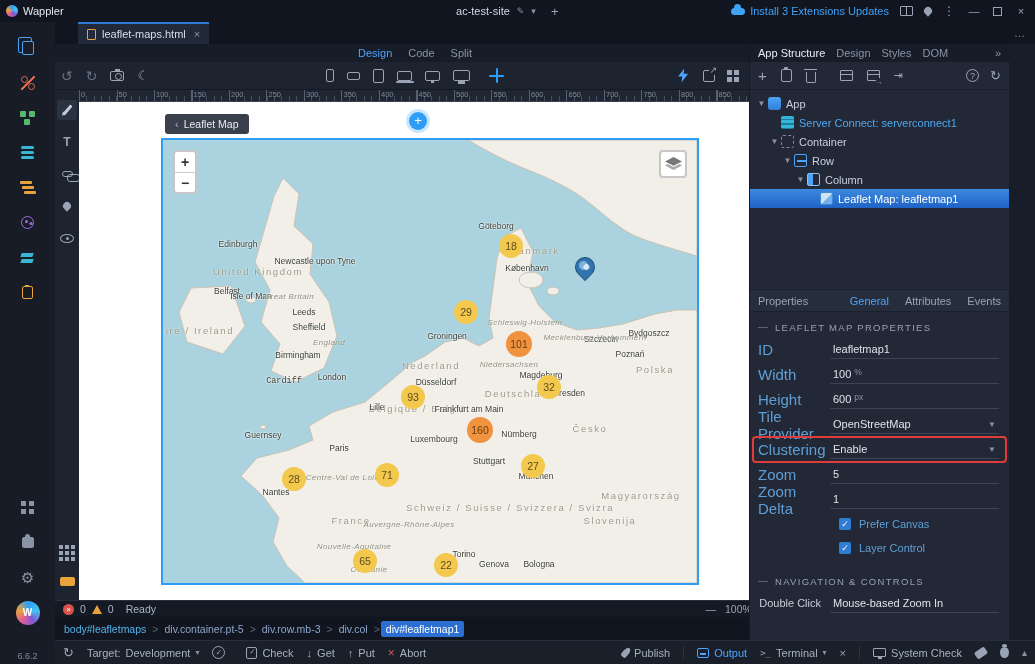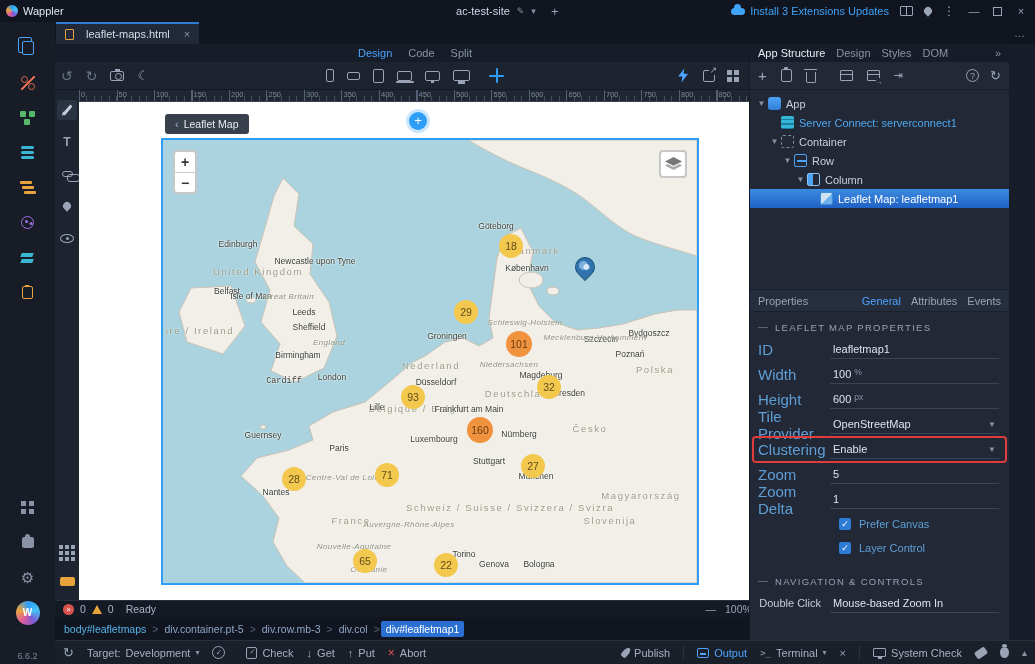--- a/index.html
+++ b/index.html
@@ -46,21 +46,21 @@
   .i-apps{width:5px;height:5px;background:#8a93a5;box-shadow:8px 0 #8a93a5,0 8px #8a93a5,8px 8px #8a93a5;transform:translate(-4px,-4px)}
   .i-ext{width:12px;height:11px;background:#8a93a5;border-radius:2px;position:relative}
   .i-ext::before{content:"";position:absolute;top:-3px;left:3.5px;width:5px;height:5px;border-radius:50%;background:#8a93a5}
   .i-gear{color:#8a93a5;font-size:15px;line-height:1}
   .ai.gap{margin-top:180px}
   .i-logo{width:24px;height:24px;border-radius:50%;background:conic-gradient(#2e9df7,#46c3f2,#7b5bd6,#e05c9b,#e8a33d,#2e9df7);display:flex;align-items:center;justify-content:center;color:#fff;font-size:10px;font-weight:bold}
   #version{position:absolute;bottom:3px;left:0;width:55px;text-align:center;color:#7d879b;font-size:9px}
 
   
   #tabbar{position:absolute;left:55px;top:22px;width:980px;height:22px;background:#10151f;display:flex;align-items:flex-end;z-index:10}
-  .file-tab{height:22px;display:flex;align-items:center;gap:12px;background:#222a39;border-top:2px solid #2e7cd6;padding:0 9px;margin-left:1px;color:#d6dce8;font-size:11px}
+  .file-tab{height:22px;display:flex;align-items:center;gap:6px;background:#222a39;border-top:2px solid #2e7cd6;padding:0 9px;margin-left:23px;color:#d6dce8;font-size:11px}
   .ftab-icon{width:9px;height:11px;border:1.3px solid #e8a33d;border-radius:1px}
   .tab-close{color:#8a93a5;font-size:11px;margin-left:2px}
   .tab-more{margin-left:auto;margin-right:10px;color:#8a93a5;align-self:center}
 
   
   #modebar{position:absolute;left:55px;top:44px;width:720px;height:18px;background:#161c28;display:flex;align-items:center;justify-content:center;gap:16px}
   .vmode{color:#8a93a5;font-size:11px;cursor:pointer}
   .vmode.active{color:#4da3ff}
 
   
@@ -176,21 +176,21 @@
   .ticon.container{border:1.4px dashed #7f8aa0}
   .ticon.row{border:1.4px solid #4da3f5;background:radial-gradient(circle at 3.5px 6px,#4da3f5 1.2px,transparent 1.4px),radial-gradient(circle at 6.5px 6px,#4da3f5 1.2px,transparent 1.4px),radial-gradient(circle at 9.5px 6px,#4da3f5 1.2px,transparent 1.4px)}
   .ticon.column{border:1.4px solid #8fc1ef;background:linear-gradient(90deg,#4da3f5 0 45%,transparent 45%)}
   .ticon.map{background:linear-gradient(135deg,#cfe3f4 0 50%,#6fb1e8 50%);border:1px solid #3f8cd6}
   .tlabel.accent{color:#4fa8f0}
   .trow.selected .tlabel{color:#fff}
 
   #props{flex:1;display:flex;flex-direction:column;overflow:hidden}
   .props-head{height:22px;background:#262d3c;border-bottom:1px solid #1a202c;display:flex;align-items:center;padding:0 8px}
   .props-title{color:#9aa4b6}
-  .props-tabs{margin-left:auto;display:flex;gap:10px}
+  .props-tabs{margin-left:auto;display:flex;gap:16px}
   .ptab{color:#9aa4b6;cursor:pointer}
   .ptab.active{color:#4da3ff}
   .sec-title{display:flex;align-items:center;color:#98a2b3;font-size:9.5px;letter-spacing:1.3px;margin:10px 8px 4px;white-space:nowrap}
   .sec-title::before{content:"";width:10px;height:1px;background:#5a6477;margin-right:7px;flex:none}
   .frow{height:25px;display:flex;align-items:center;padding:0 10px 0 8px;position:relative}
   .flabel{width:72px;padding-right:9px;color:#5f9fd6;flex:none;font-size:15px}
   .fval{flex:1;border-bottom:1px solid #3b4456;display:flex;align-items:center;height:19px;padding:0 3px;color:#dde3ec;cursor:text}
   .funit{color:#8a93a5;font-size:8.5px;margin-left:3px;align-self:flex-start;padding-top:2px}
   .funit:empty{display:none}
   .fsel{display:none;margin-left:auto;color:#8a93a5;font-size:8px}

